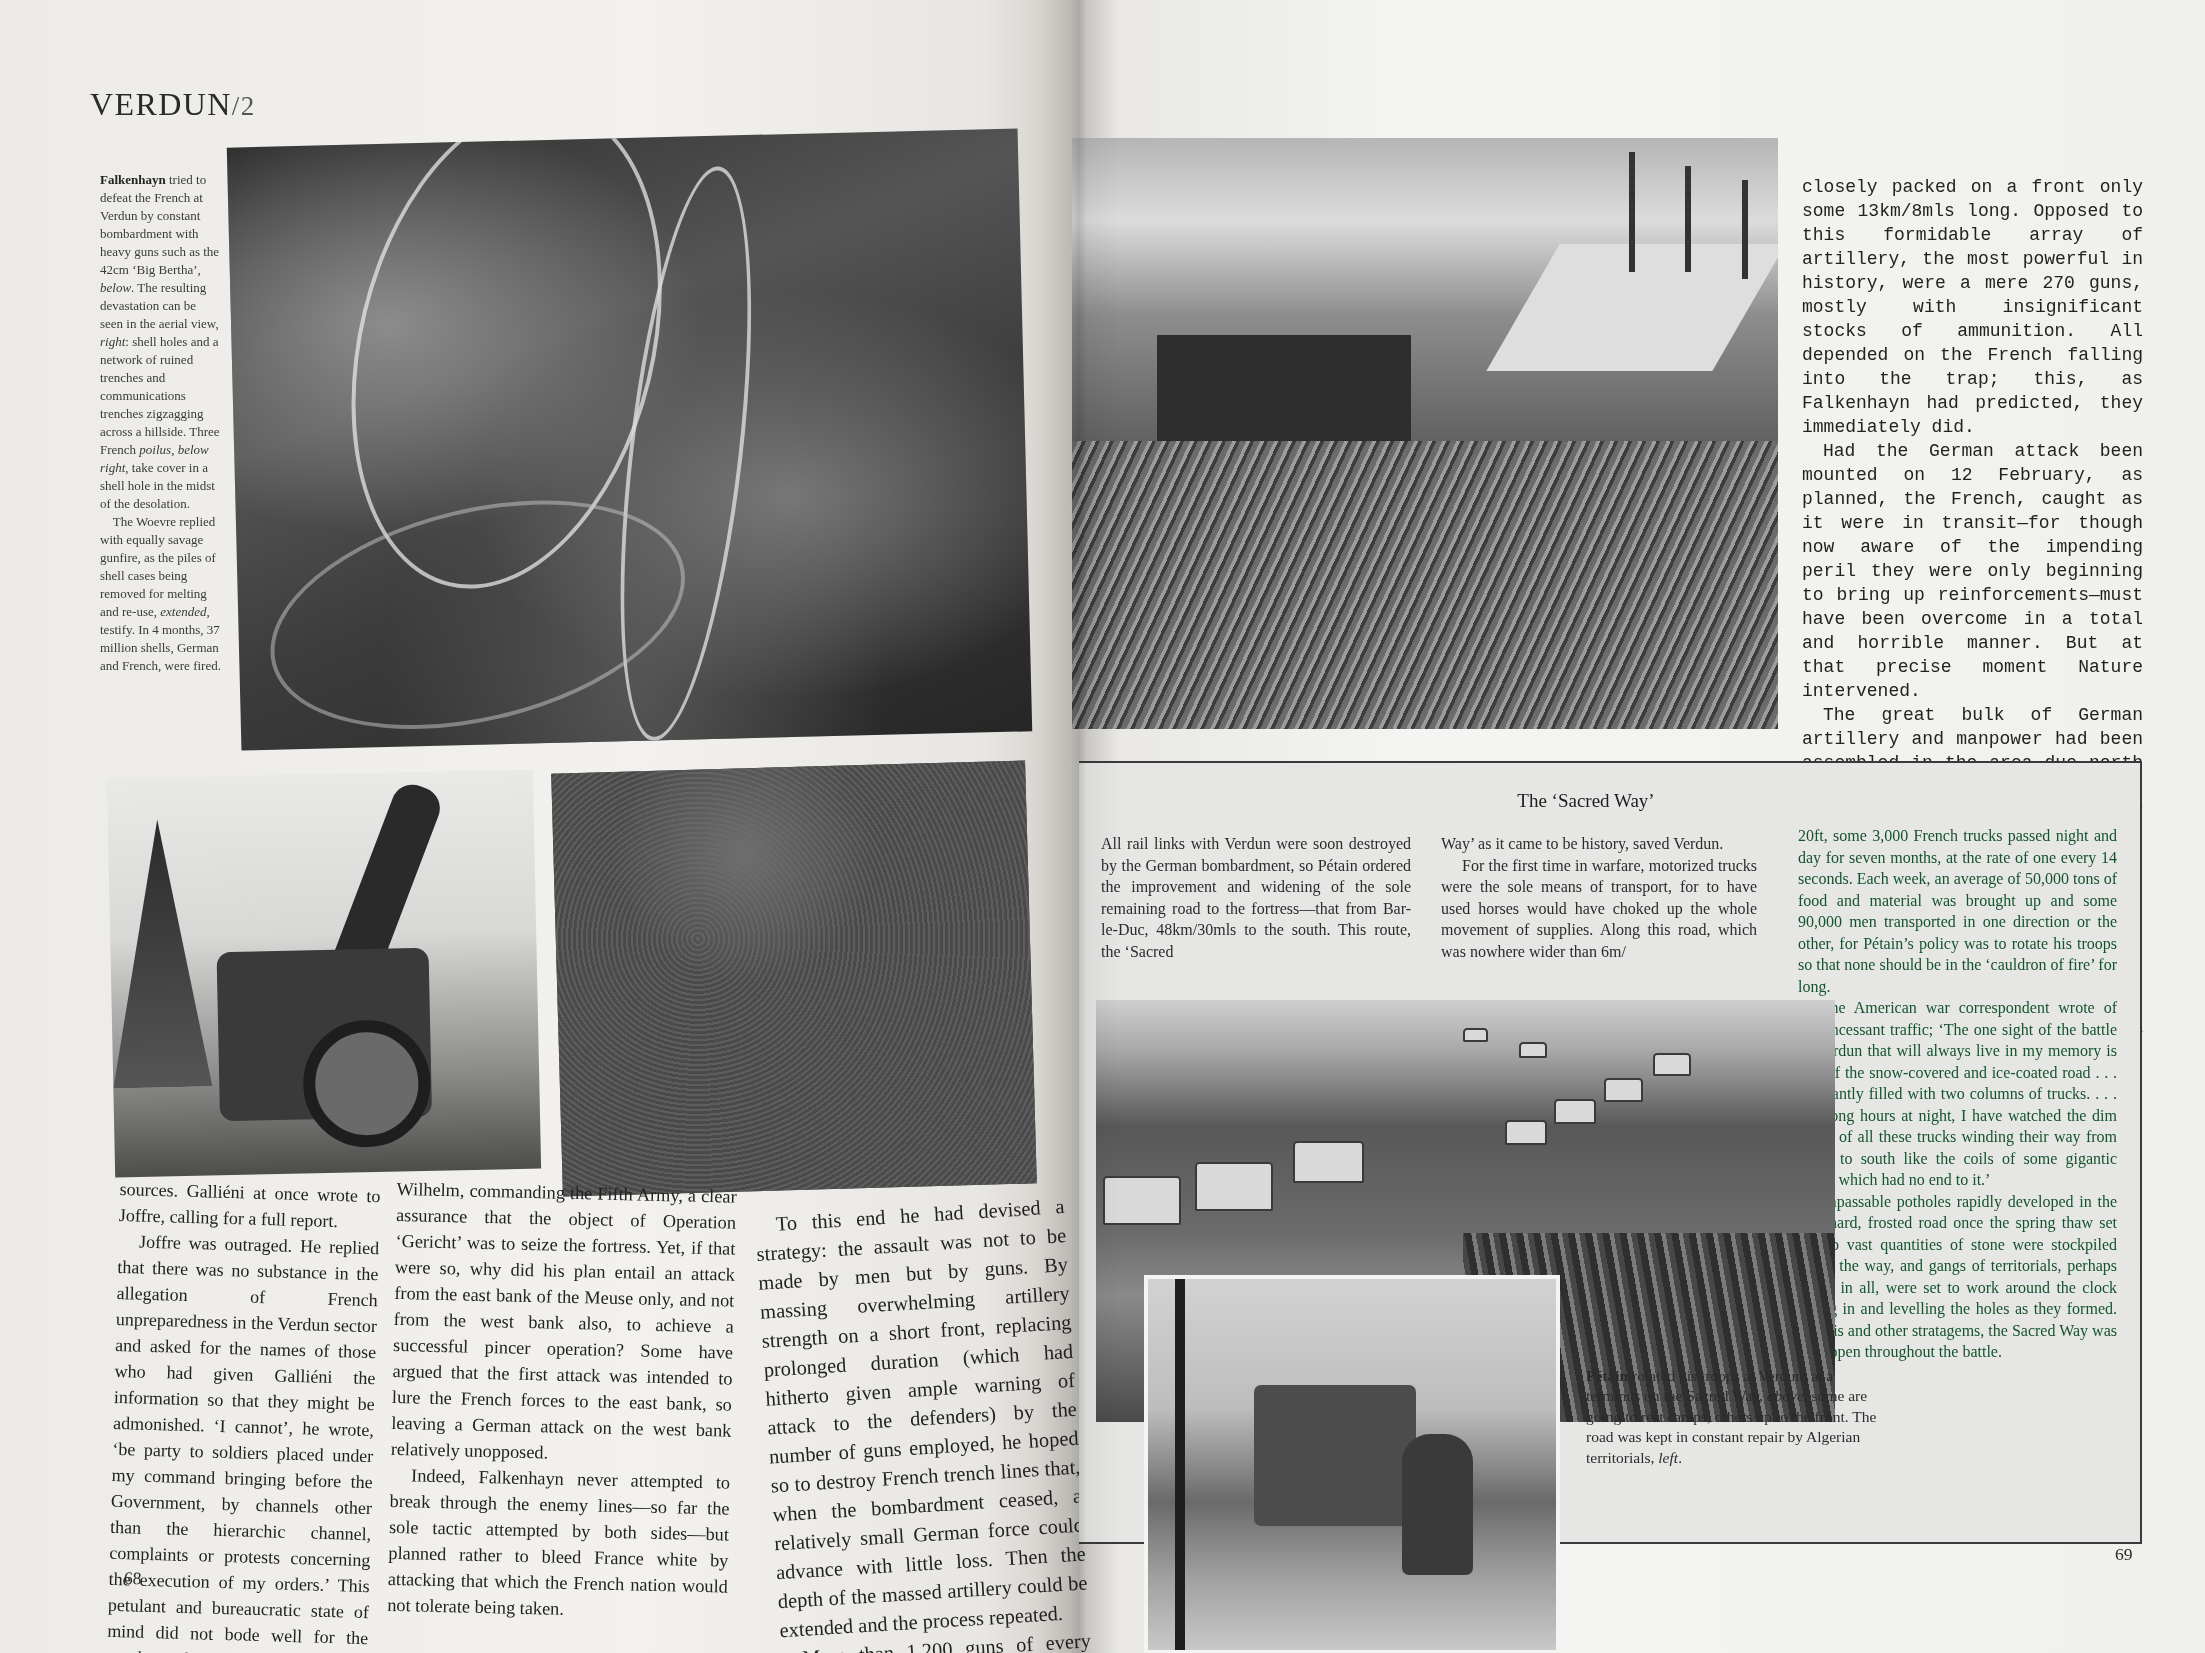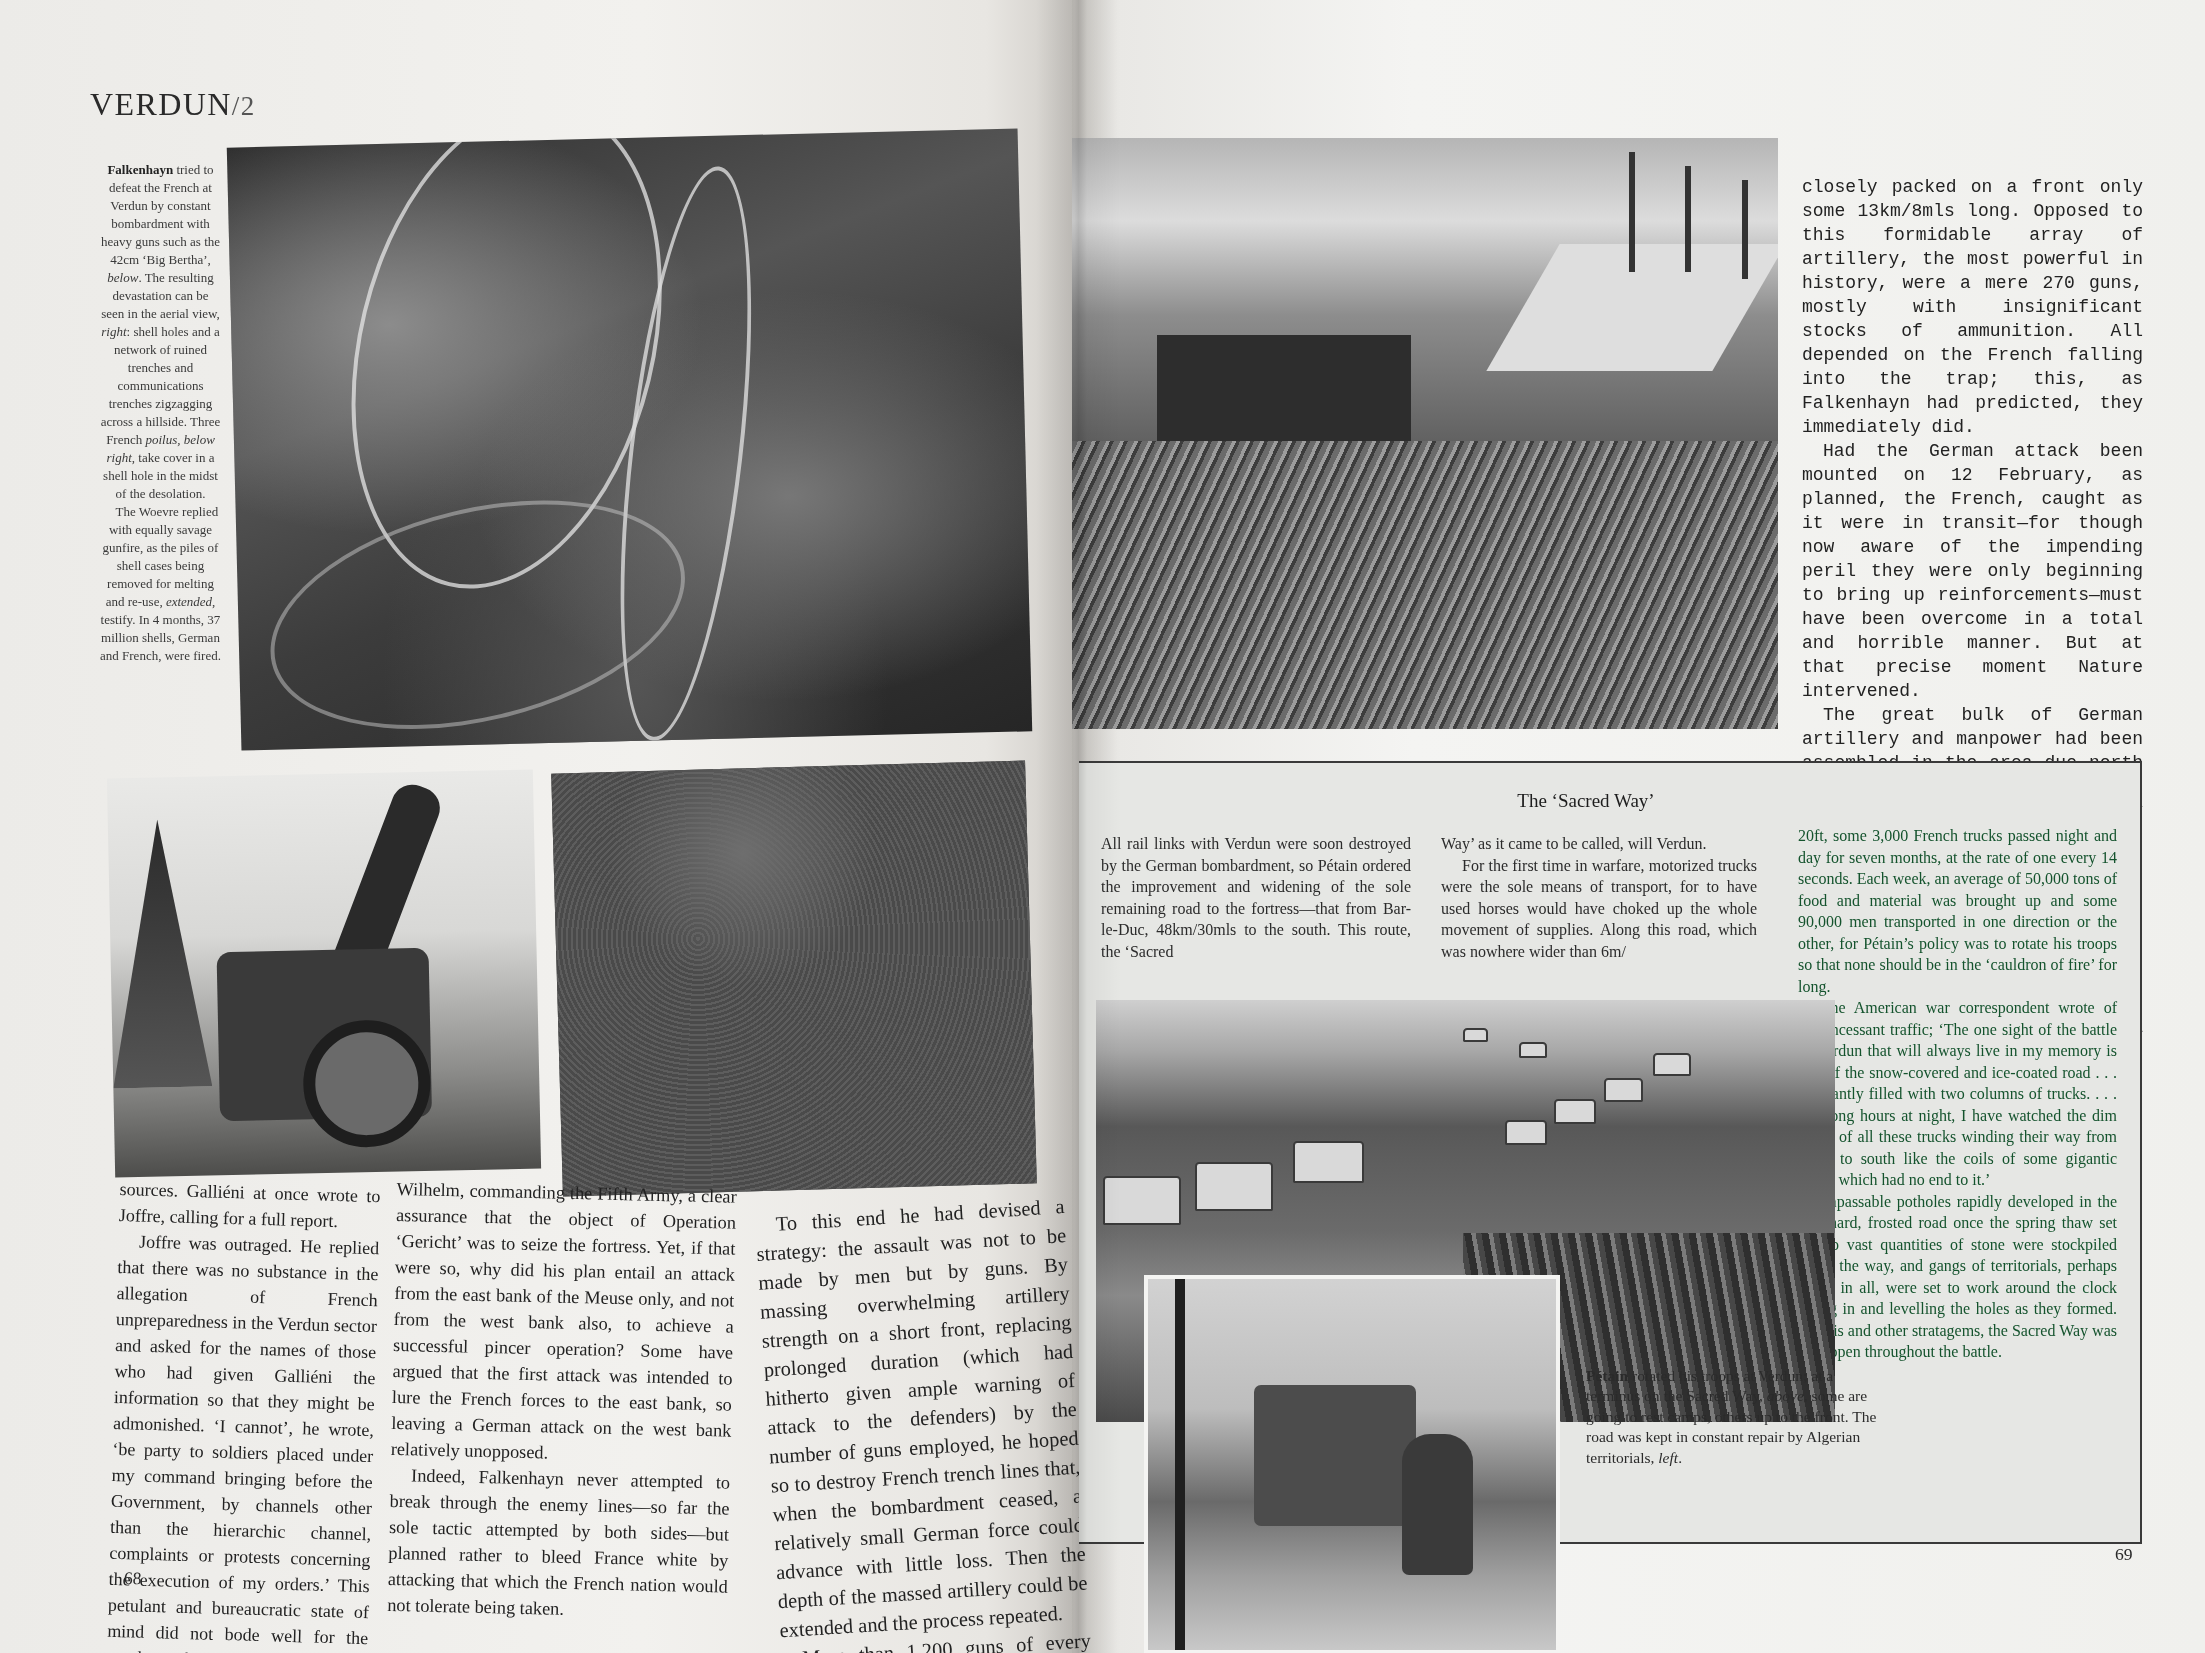--- a/index.html
+++ b/index.html
@@ -8,21 +8,21 @@
 
   .page { position: absolute; top: 0; height: 1654px; }
   .page-left { left: 0; width: 1072px; background: linear-gradient(90deg, #ecebe8 0%, #f2f1ee 60%, #e8e6e2 92%, #cfccc7 100%); }
   .page-right { left: 1072px; width: 1134px; background: linear-gradient(90deg, #c9c6c1 0%, #e9e8e5 4%, #f4f4f2 30%, #f0f0ed 100%); }
   .spine-shadow { position: absolute; left: 1036px; top: 0; width: 85px; height: 1654px;
     background: linear-gradient(90deg, rgba(0,0,0,0) 0%, rgba(0,0,0,0.10) 45%, rgba(0,0,0,0.16) 50%, rgba(0,0,0,0.05) 60%, rgba(0,0,0,0) 100%); }
 
   .running-head { position: absolute; left: 90px; top: 86px; font-size: 32px; letter-spacing: 1.4px; color: #2a2a2a; }
   .running-head .slash { font-size: 27px; color: #555; }
 
-  .margin-caption { position: absolute; left: 100px; top: 161px; width: 121px; font-size: 13px; line-height: 18px; color: #3a3a3a; text-align: center; }
+  .margin-caption { position: absolute; left: 100px; top: 171px; width: 121px; font-size: 13px; line-height: 18px; color: #3a3a3a; }
   .margin-caption b { color: #222; }
   .margin-caption p + p { text-indent: 12.7px; }
 
   .photo { position: absolute; overflow: hidden; }
   .aerial { left: 234px; top: 138px; width: 791px; height: 603px; transform: rotate(-1.4deg);
     background:
       radial-gradient(ellipse at 20% 30%, #8c8c8c 0%, rgba(0,0,0,0) 35%),
       radial-gradient(ellipse at 70% 60%, #777 0%, rgba(0,0,0,0) 40%),
       radial-gradient(ellipse at 50% 90%, #555 0%, rgba(0,0,0,0) 45%),
       linear-gradient(160deg, #2f2f2f 0%, #555 35%, #3c3c3c 60%, #262626 100%); }
@@ -138,21 +138,21 @@
   <p>Had the German attack been mounted on 12 February, as planned, the French, caught as it were in transit—for though now aware of the impending peril they were only beginning to bring up reinforcements—must have been overcome in a total and horrible manner. But at that precise moment Nature intervened.</p>
   <p>The great bulk of German artillery and manpower had been assembled in the area due north of Verdun between the River Meuse and the Woevre, a boggy plain. Ammunition, provender, railway lines—all had been provided with Teutonic thoroughness. During the night preceding the planned offensive, however, the weather suddenly deteriorated: the temperature dropped, snow soon covered the ground and a blizzard reduced visibility to</p>
 </div>
 
 <div class="sidebar-box"></div>
 <div class="sidebar-title">The ‘Sacred Way’</div>
 <div class="col sb-c1">
   <p>All rail links with Verdun were soon destroyed by the German bombardment, so Pétain ordered the improvement and widening of the sole remaining road to the fortress—that from Bar-le-Duc, 48km/30mls to the south. This route, the ‘Sacred</p>
 </div>
 <div class="col sb-c2">
-  <p>Way’ as it came to be called, will Verdun.</p>
+  <p>Way’ as it came to be history, saved Verdun.</p>
   <p>For the first time in warfare, motorized trucks were the sole means of transport, for to have used horses would have choked up the whole movement of supplies. Along this road, which was nowhere wider than 6m/</p>
 </div>
 <div class="col sb-c3">
   <p>20ft, some 3,000 French trucks passed night and day for seven months, at the rate of one every 14 seconds. Each week, an average of 50,000 tons of food and material was brought up and some 90,000 men transported in one direction or the other, for Pétain’s policy was to rotate his troops so that none should be in the ‘cauldron of fire’ for long.</p>
   <p>One American war correspondent wrote of this incessant traffic; ‘The one sight of the battle of Verdun that will always live in my memory is that of the snow-covered and ice-coated road . . . constantly filled with two columns of trucks. . . . For long hours at night, I have watched the dim lights of all these trucks winding their way from north to south like the coils of some gigantic snake which had no end to it.’</p>
   <p>Impassable potholes rapidly developed in the iron-hard, frosted road once the spring thaw set in. So vast quantities of stone were stockpiled along the way, and gangs of territorials, perhaps 1,000 in all, were set to work around the clock filling in and levelling the holes as they formed. By this and other stratagems, the Sacred Way was kept open throughout the battle.</p>
 </div>
 
 <div class="photo convoy">
   <div class="truck" style="left:7px;top:176px;width:78px;height:49px;"></div>

